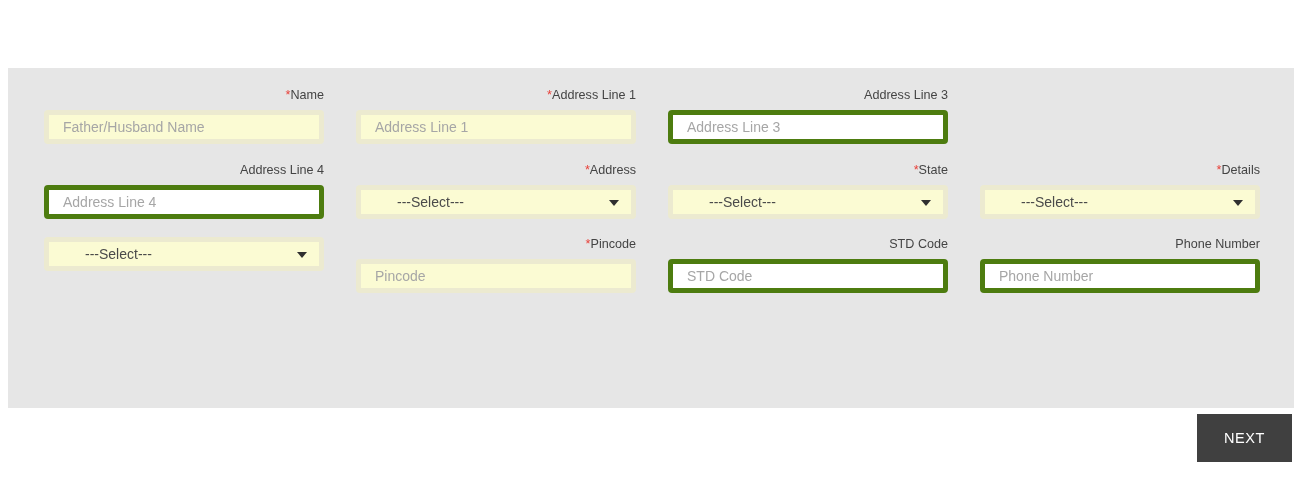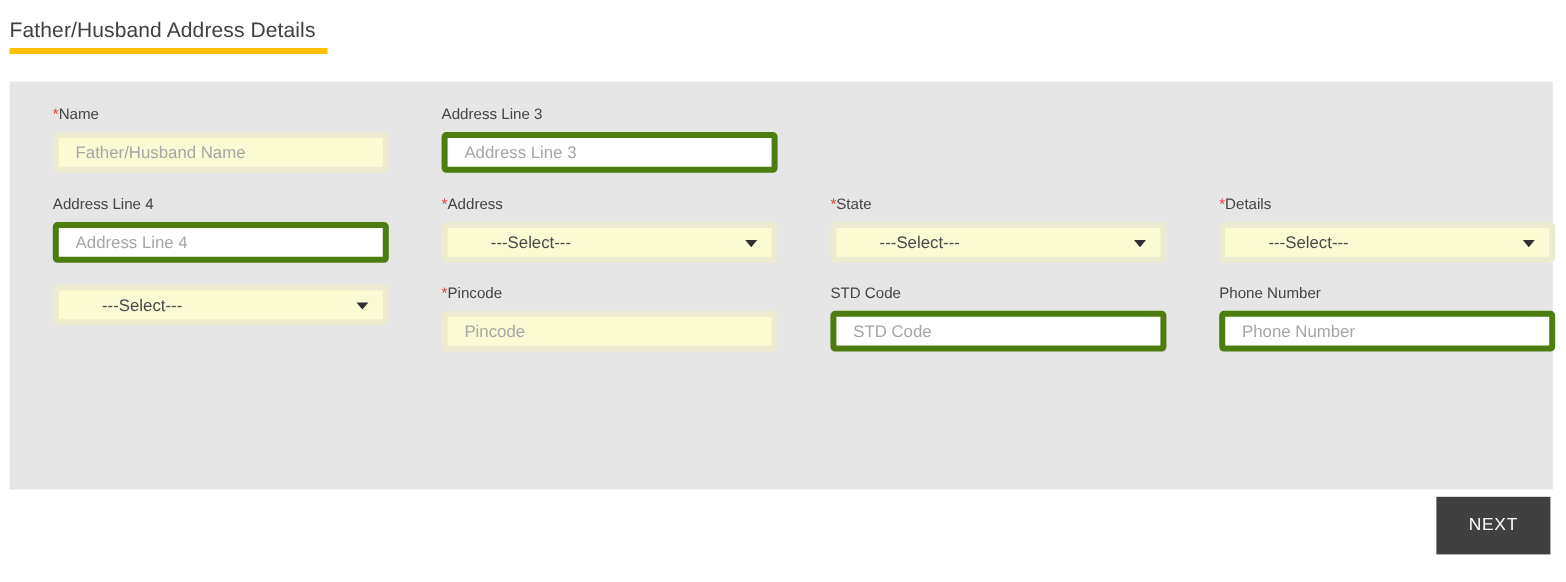--- a/index.html
+++ b/index.html
@@ -54,22 +54,23 @@
 
   .grid {
     position: absolute;
     left: 36px;
     top: 20px;
     width: 1222px;
   }
 
   .row {
     display: flex;
-    gap: 44px;
+    gap: 32px;
     margin-bottom: 18.5px;
+    text-align: right;
   }
 
   .field {
     width: 280px;
     flex: 0 0 280px;
   }
 
   .field-label {
     font-size: 12.6px;
     color: #444444;
@@ -140,35 +141,37 @@
     border: none;
     cursor: pointer;
     font-family: "Liberation Sans", sans-serif;
   }
 </style>
 </head>
 <body>
 
 <div class="page">
 
-  <div class="section-header">
-    <div class="section-title">Father/Husband Address Details</div>
-    <div class="section-underline"></div>
-  </div>
 
   <div class="form-panel">
     <div class="grid" id="form-grid">
         <div class="row">
           <div class="field">
             <div class="field-label"><span class="req-star">*</span><span>Name</span></div>
             <div class="control required">
               <span class="value">Father/Husband Name</span>
             </div>
           </div>
           <div class="field">
+            <div class="field-label"><span class="req-star">*</span><span>Address Line 1</span></div>
+            <div class="control required">
+              <span class="value">Address Line 1</span>
+            </div>
+          </div>
+          <div class="field">
             <div class="field-label"><span>Address Line 3</span></div>
             <div class="control">
               <span class="value">Address Line 3</span>
             </div>
           </div>
         </div>
         <div class="row">
           <div class="field">
             <div class="field-label"><span>Address Line 4</span></div>
             <div class="control">

